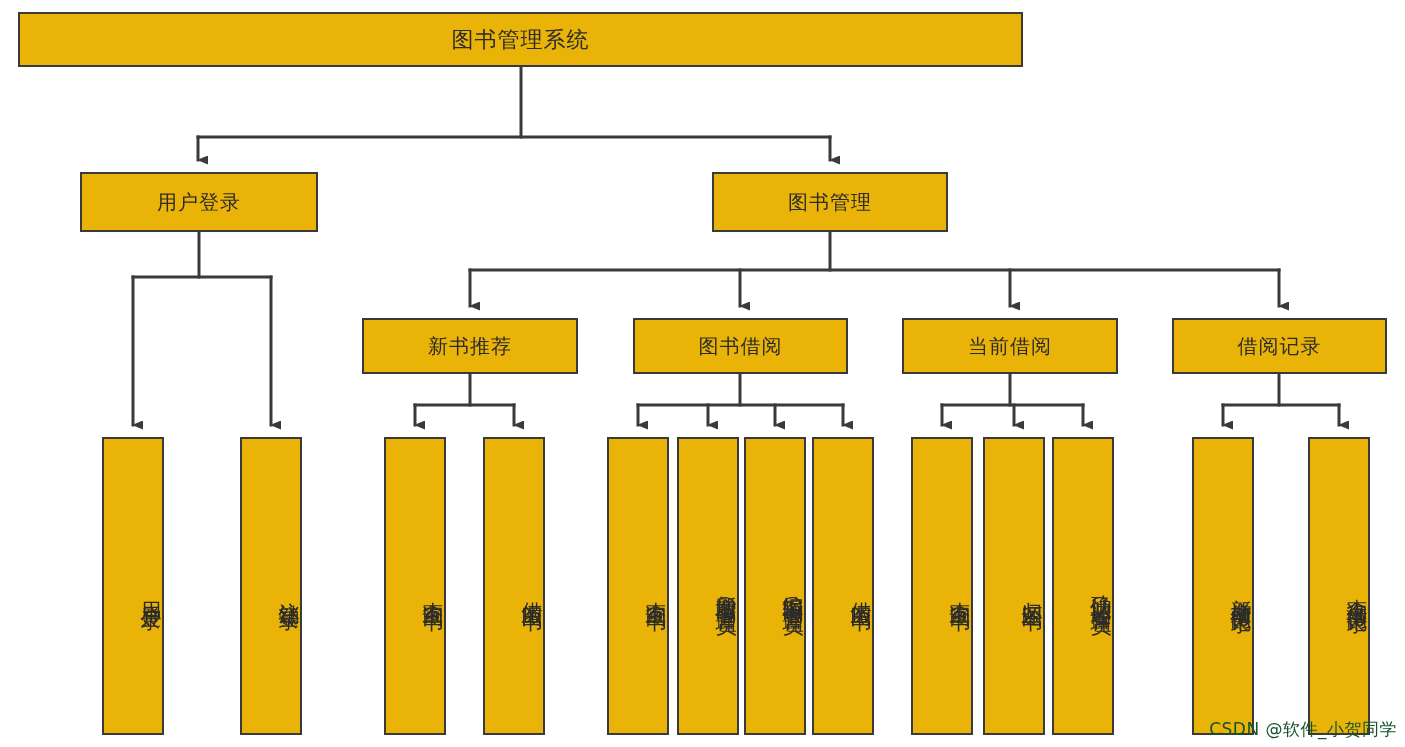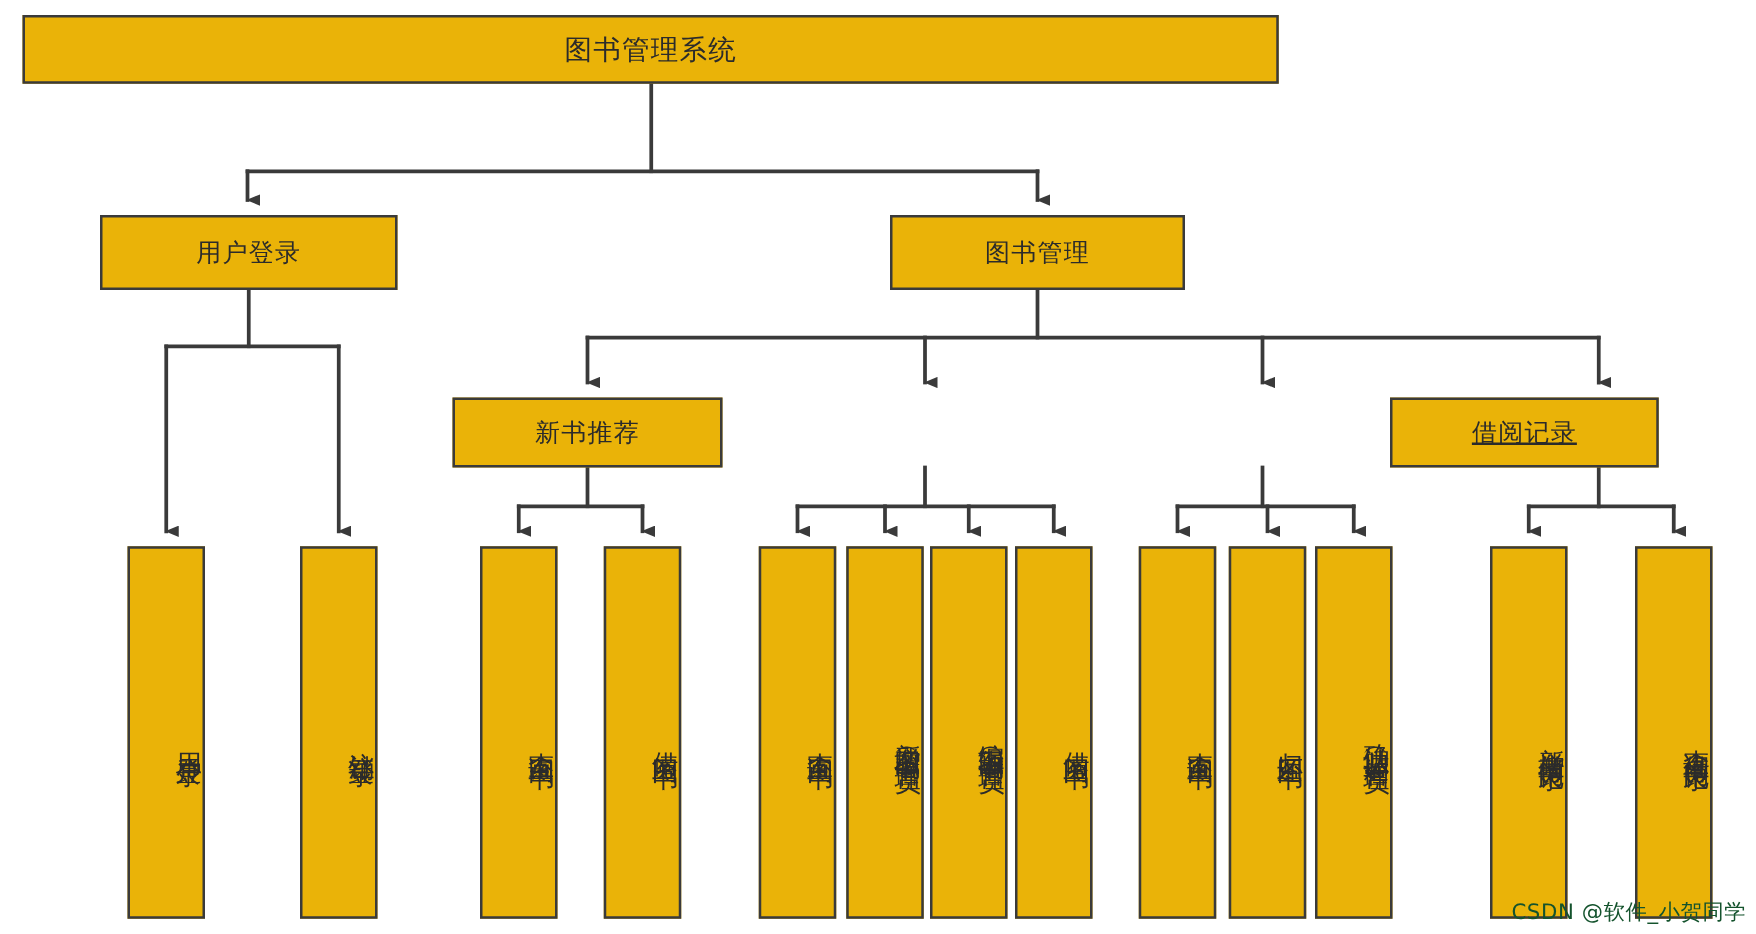--- a/index.html
+++ b/index.html
@@ -133,23 +133,29 @@
   </div>
 
   <div class="node branch" style="left:362px; top:318px; width:216px; height:56px;">
     <span>新书推荐</span>
   </div>
 
   <div class="node branch" style="left:712px; top:172px; width:236px; height:60px;">
     <span>图书管理</span>
   </div>
 
-
-
-  <div class="node branch" style="left:1112px; top:318px; width:215px; height:56px;text-decoration:underline;">
+  <div class="node branch" style="left:633px; top:318px; width:215px; height:56px;">
+    <span>图书借阅</span>
+  </div>
+
+  <div class="node branch" style="left:902px; top:318px; width:216px; height:56px;">
+    <span>当前借阅</span>
+  </div>
+
+  <div class="node branch" style="left:1172px; top:318px; width:215px; height:56px;">
     <span>借阅记录</span>
   </div>
 
   <div class="node leaf" style="left:102px; top:437px; width:62px; height:298px;">
     <span class="leaf-text">用户登录</span>
   </div>
 
   <div class="node leaf" style="left:240px; top:437px; width:62px; height:298px;">
     <span class="leaf-text">注销登录</span>
   </div>

